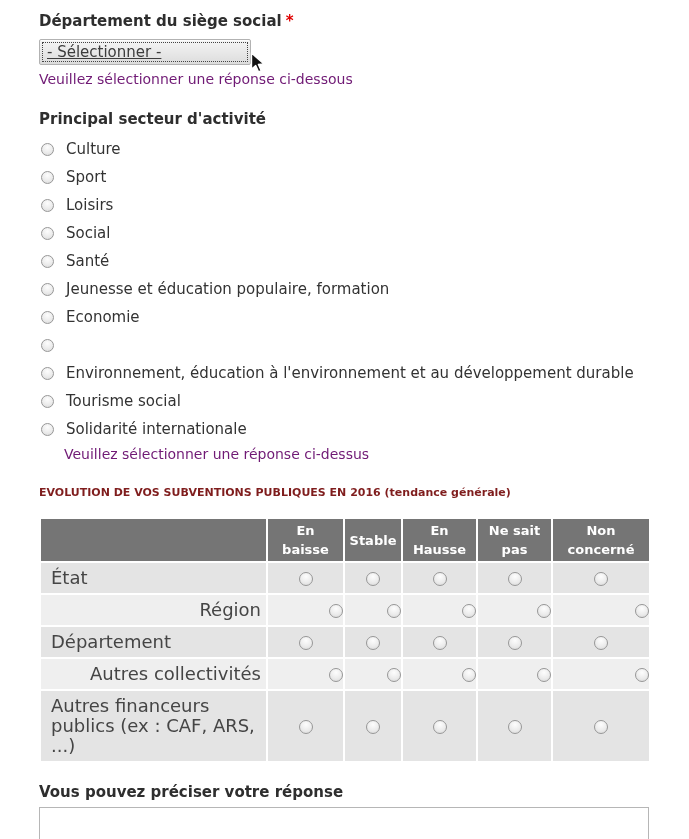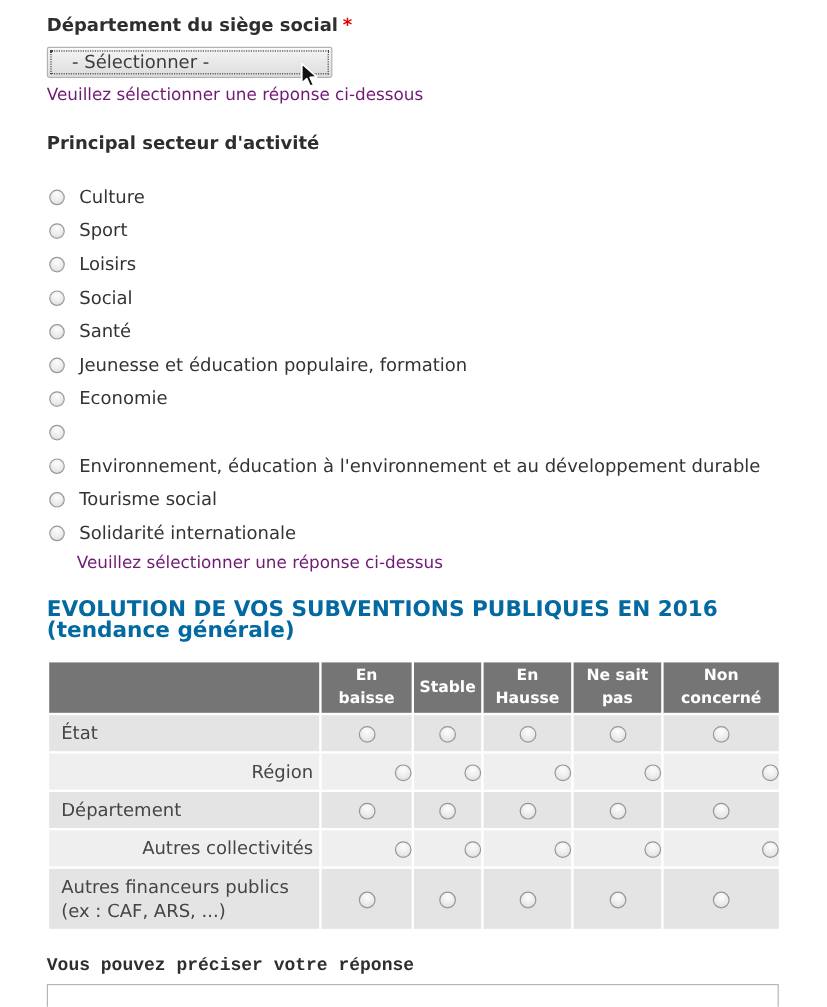--- a/index.html
+++ b/index.html
@@ -10,56 +10,57 @@
   .content{padding:12px 0 0 39px;width:614px;}
 
   .q-label{font-weight:bold;font-size:15px;color:#2e2e2e;line-height:18px;}
   .required{color:#e00000;font-weight:bold;margin-left:4px;}
   .helper{font-size:14px;color:#701a75;line-height:17px;margin-top:6px;}
 
   .select-box{
     margin-top:9px;width:196px;height:20px;
     border:1px solid #b2b2b2;border-radius:2px;
     background:linear-gradient(#f5f5f5,#dcdcdc);
-    padding:2px 20px;font-size:15px;color:#3c3c3c;line-height:20px;
+    padding:2px 7px;font-size:15px;color:#3c3c3c;line-height:20px;
     outline:1px dotted #444;outline-offset:-4px;
     box-shadow:inset 0 1px 0 rgba(255,255,255,.7);
+    text-decoration:underline;
   }
 
   .section-gap{margin-top:22px;}
 
-  .radio-list{margin-top:25px;}
+  .radio-list{margin-top:10px;}
   .radio-row{display:flex;align-items:center;height:22px;margin-bottom:6px;font-size:15px;color:#333;}
   .radio{
     display:inline-block;width:13px;height:13px;border-radius:50%;
     border:1px solid #979797;box-sizing:border-box;
     background:radial-gradient(circle at 50% 30%,#fdfdfd 0%,#ececec 55%,#d8d8d8 100%);
     margin:0 12px 0 2px;flex:none;
   }
 
-  .matrix-title{margin-top:21px;font-weight:bold;font-size:18px;color:#0369a1;line-height:18px;}
+  .matrix-title{margin-top:21px;font-weight:bold;font-size:11px;color:#7f1d1d;line-height:18px;}
 
   table.matrix{border-collapse:collapse;table-layout:fixed;margin-top:15px;}
   table.matrix th,table.matrix td{border:2px solid #ffffff;padding:0;}
   table.matrix thead th{
     background:#757575;color:#ffffff;font-size:13px;font-weight:bold;
     height:42px;text-align:center;vertical-align:middle;
     white-space:pre-line;line-height:19px;
   }
   table.matrix thead th.corner{background:#757575;}
   table.matrix td.label-cell{
-    font-size:15px;color:#454545;text-align:left;vertical-align:middle;
+    font-size:18px;color:#454545;text-align:left;vertical-align:middle;
     padding:5px 5px 5px 10px;line-height:20px;
   }
   table.matrix td.radio-cell{text-align:center;vertical-align:middle;height:25px;}
   table.matrix tr.odd td{background:#e4e4e4;}
   table.matrix tr.even td{background:#efefef;text-align:right;}
   table.matrix .radio{margin:0;vertical-align:middle;width:14px;height:14px;}
 
-  .precision-label{margin-top:20px;font-weight:bold;font-size:15px;color:#2e2e2e;line-height:18px;font-family:Liberation Mono, monospace;}
+  .precision-label{margin-top:20px;font-weight:bold;font-size:15px;color:#2e2e2e;line-height:18px;}
   textarea.precision{
     display:block;margin-top:6px;width:610px;height:100px;
     border:1px solid #b6b6b6;background:#fff;resize:none;
     font-family:"DejaVu Sans","Liberation Sans",sans-serif;font-size:15px;color:#333;
     padding:4px;box-sizing:border-box;
   }
 
   .mouse-cursor{position:absolute;left:250px;top:52px;pointer-events:none;}
 </style>
 </head>

